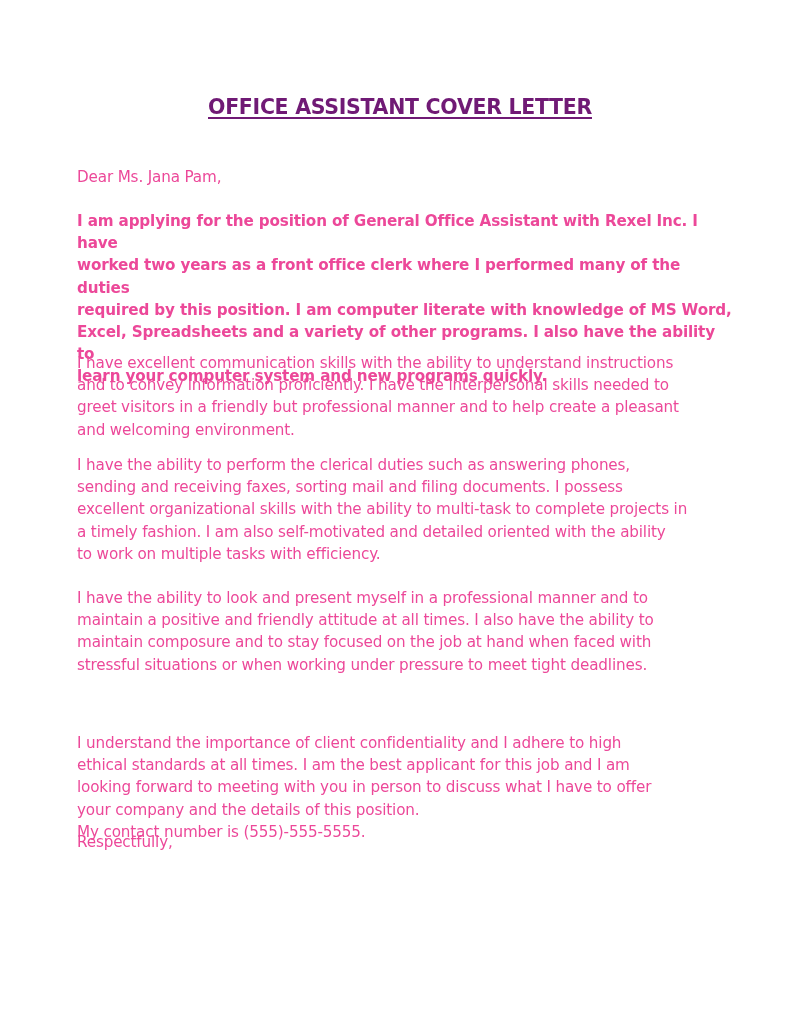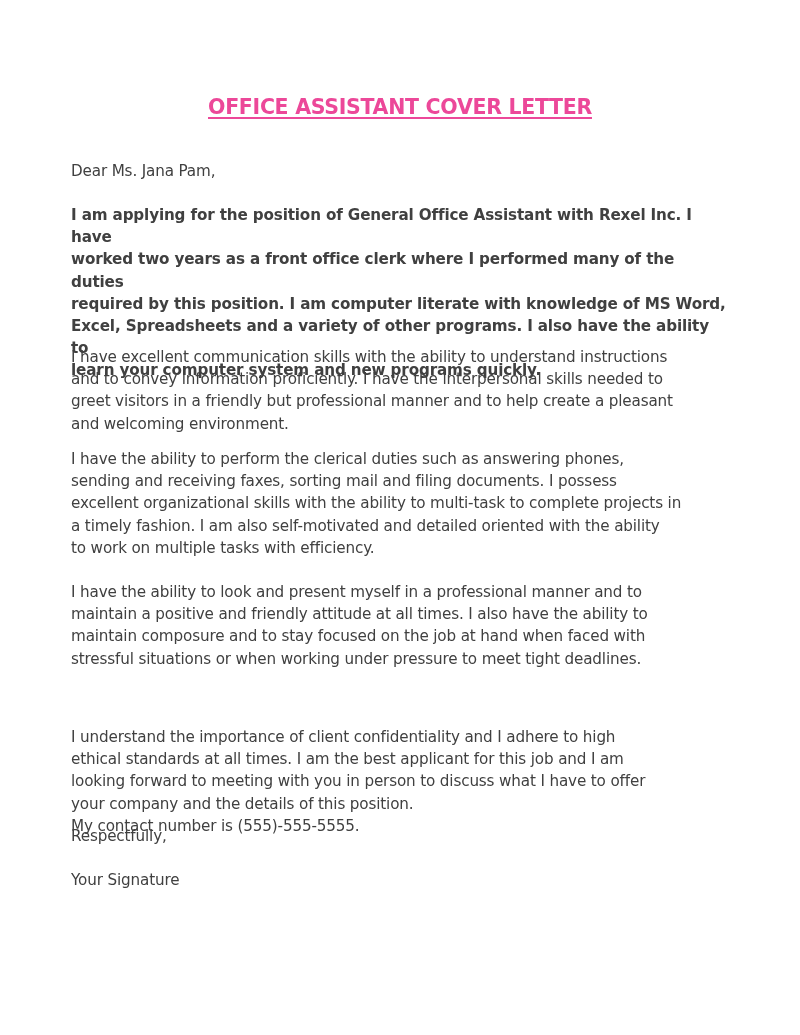--- a/index.html
+++ b/index.html
@@ -24,37 +24,37 @@
     .title {
       position: absolute;
       left: 0;
       width: 800px;
       top: 95px;
       text-align: center;
       font-family: "DejaVu Sans", sans-serif;
       font-weight: bold;
       font-size: 20.5px;
       letter-spacing: -0.3px;
-      color: #ec4899;
+      color: #701a75;
     }
     .title span {
       text-decoration: underline;
       text-decoration-thickness: 2px;
       text-underline-offset: 3px;
     }
     .body-text {
       position: absolute;
       left: 71px;
       width: 660px;
       font-size: 15.2px;
       line-height: 22.2px;
       letter-spacing: -0.15px;
-      color: #404040;
+      color: #ec4899;
       white-space: pre-line;
-      margin: 0;
+      margin: 6px;
     }
     .salutation { top: 160px; }
     .p1 { top: 204px; font-weight: bold; }
     .p2 { top: 346px; }
     .p3 { top: 448px; }
     .p4 { top: 581px; }
     .p5 { top: 726px; }
     .closing { top: 825px; }
     .signature { top: 869px; }
   </style>
@@ -86,14 +86,13 @@
 excellent organizational skills with the ability to multi-task to complete projects in
 a timely fashion. I am also self-motivated and detailed oriented with the ability
 to work on multiple tasks with efficiency.</p>
   <p class="body-text p5">I understand the importance of client confidentiality and I adhere to high
 ethical standards at all times. I am the best applicant for this job and I am
 looking forward to meeting with you in person to discuss what I have to offer
 your company and the details of this position.
 My contact number is (555)-555-5555.</p>
 
   <p class="body-text closing">Respectfully,</p>
-  <p class="body-text signature">Your Signature</p>
 </div>
 
 </body></html>

